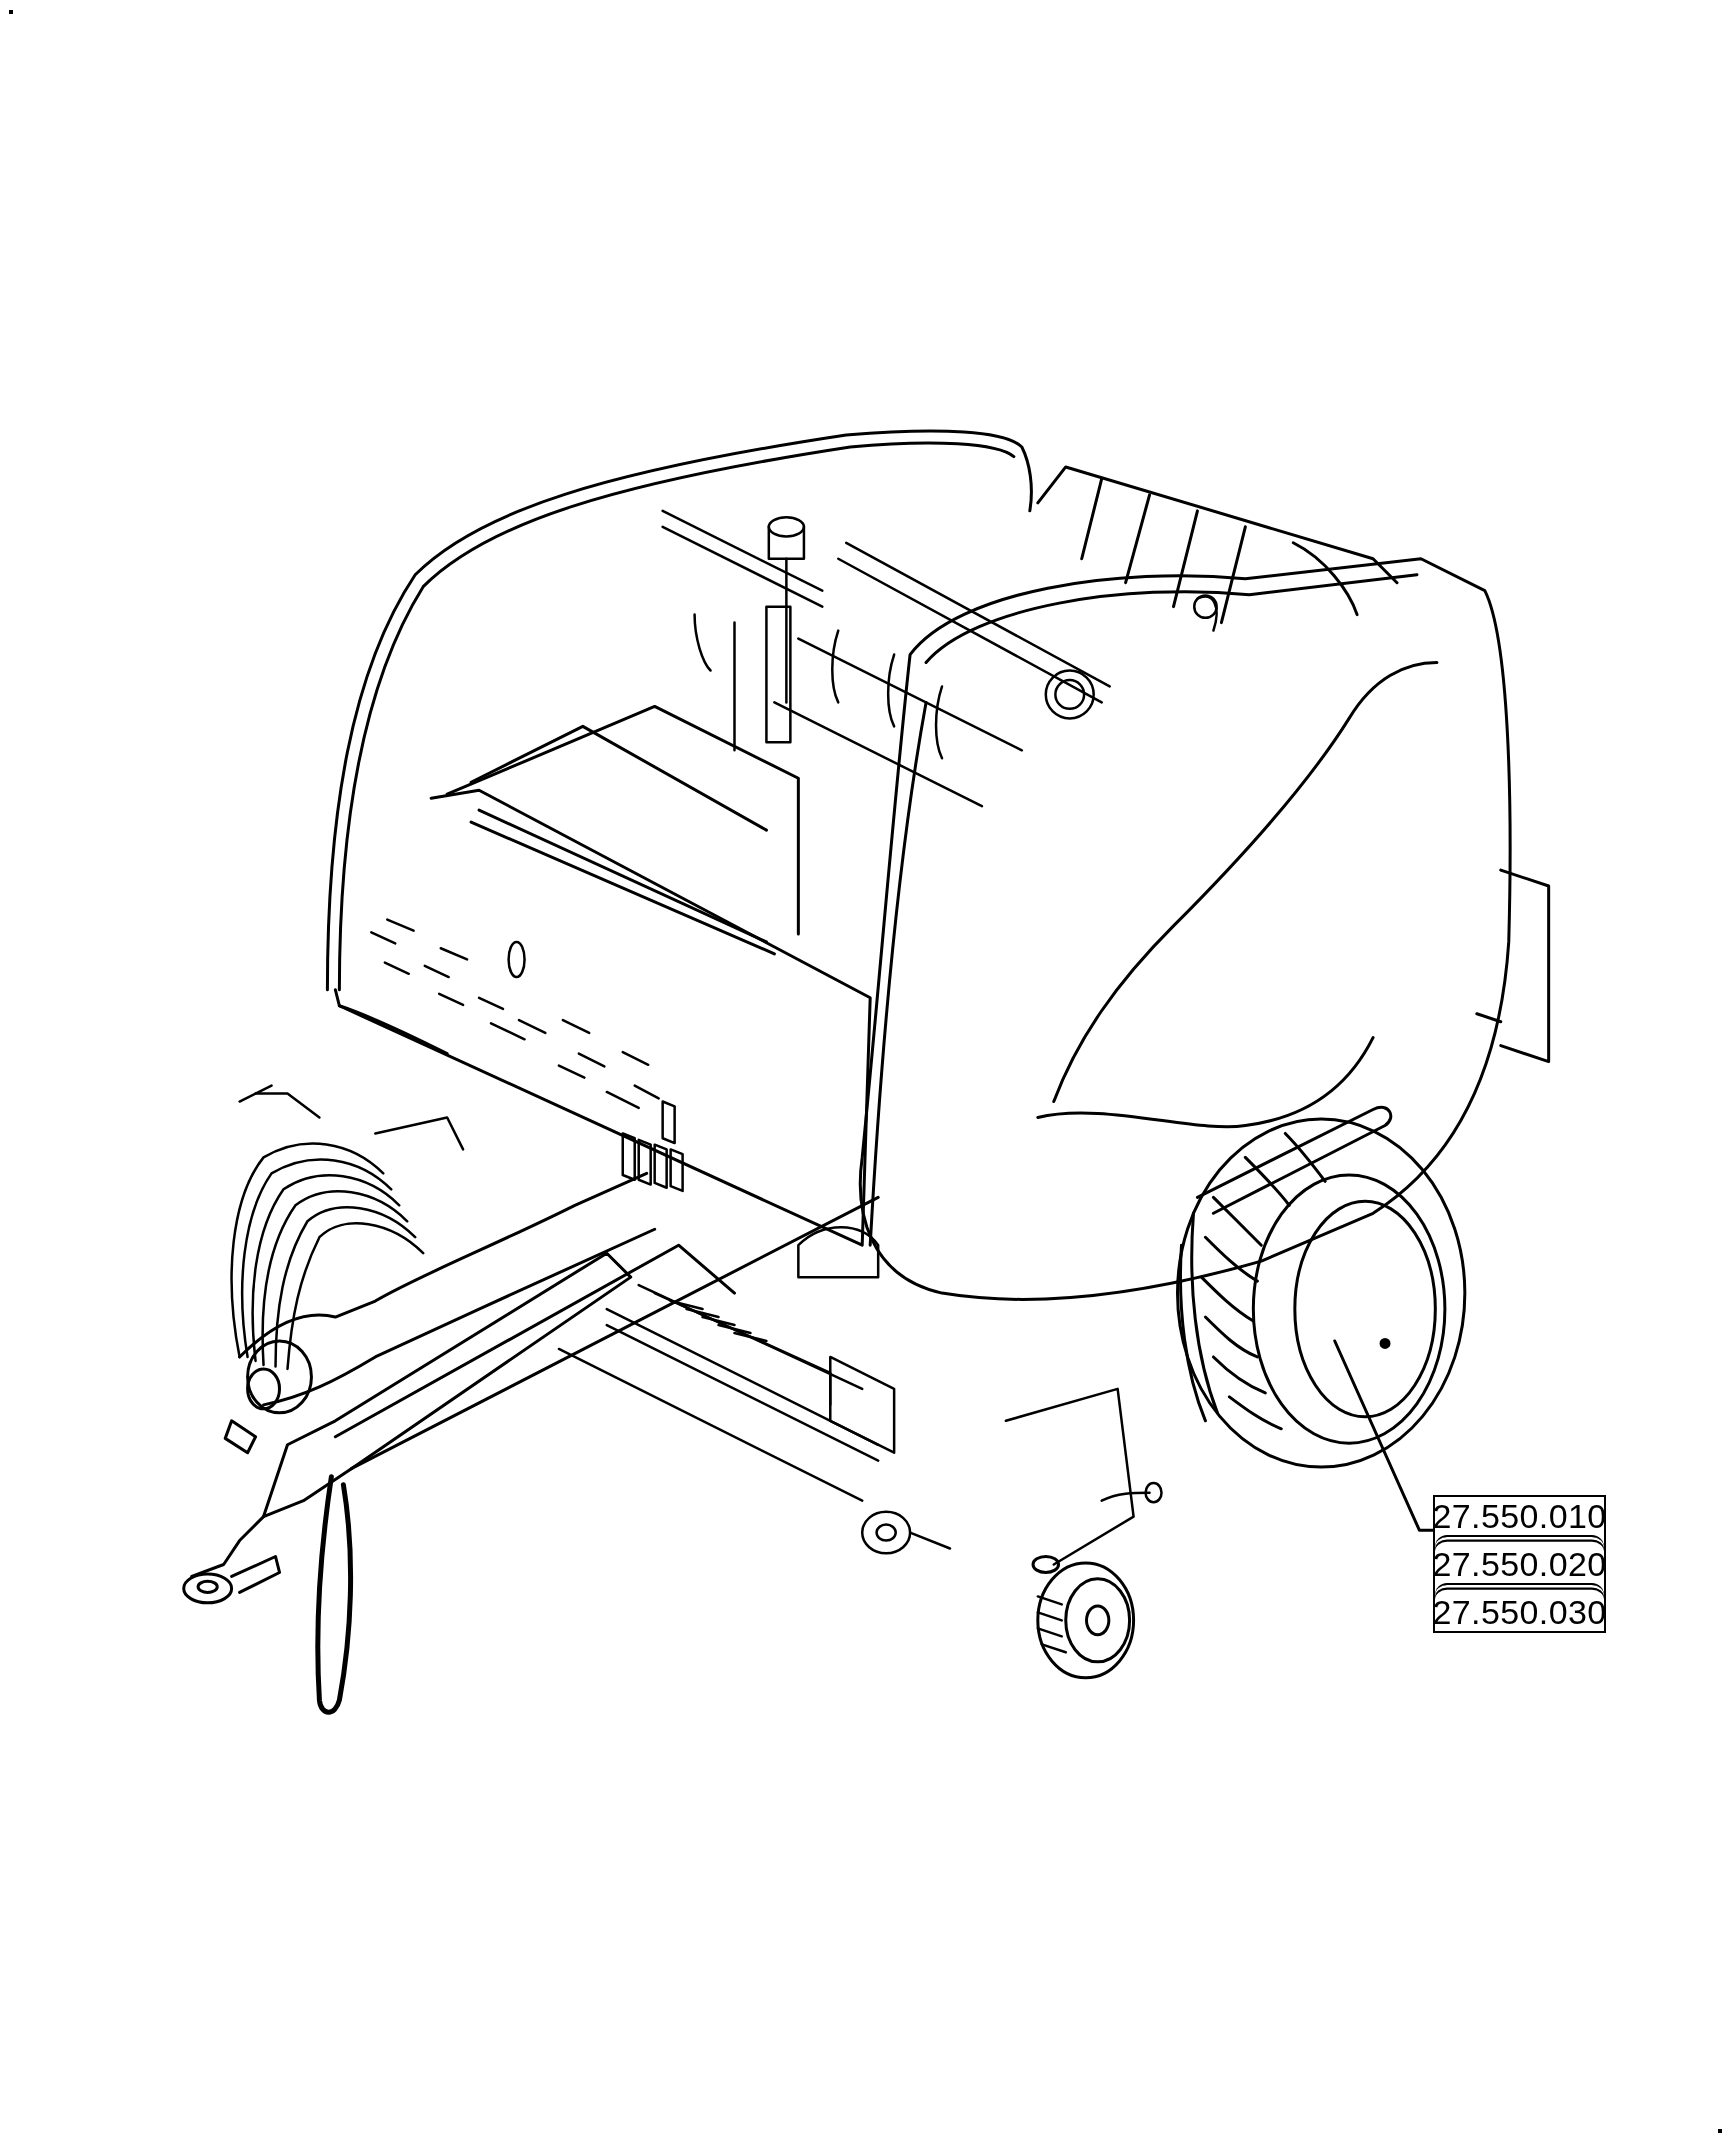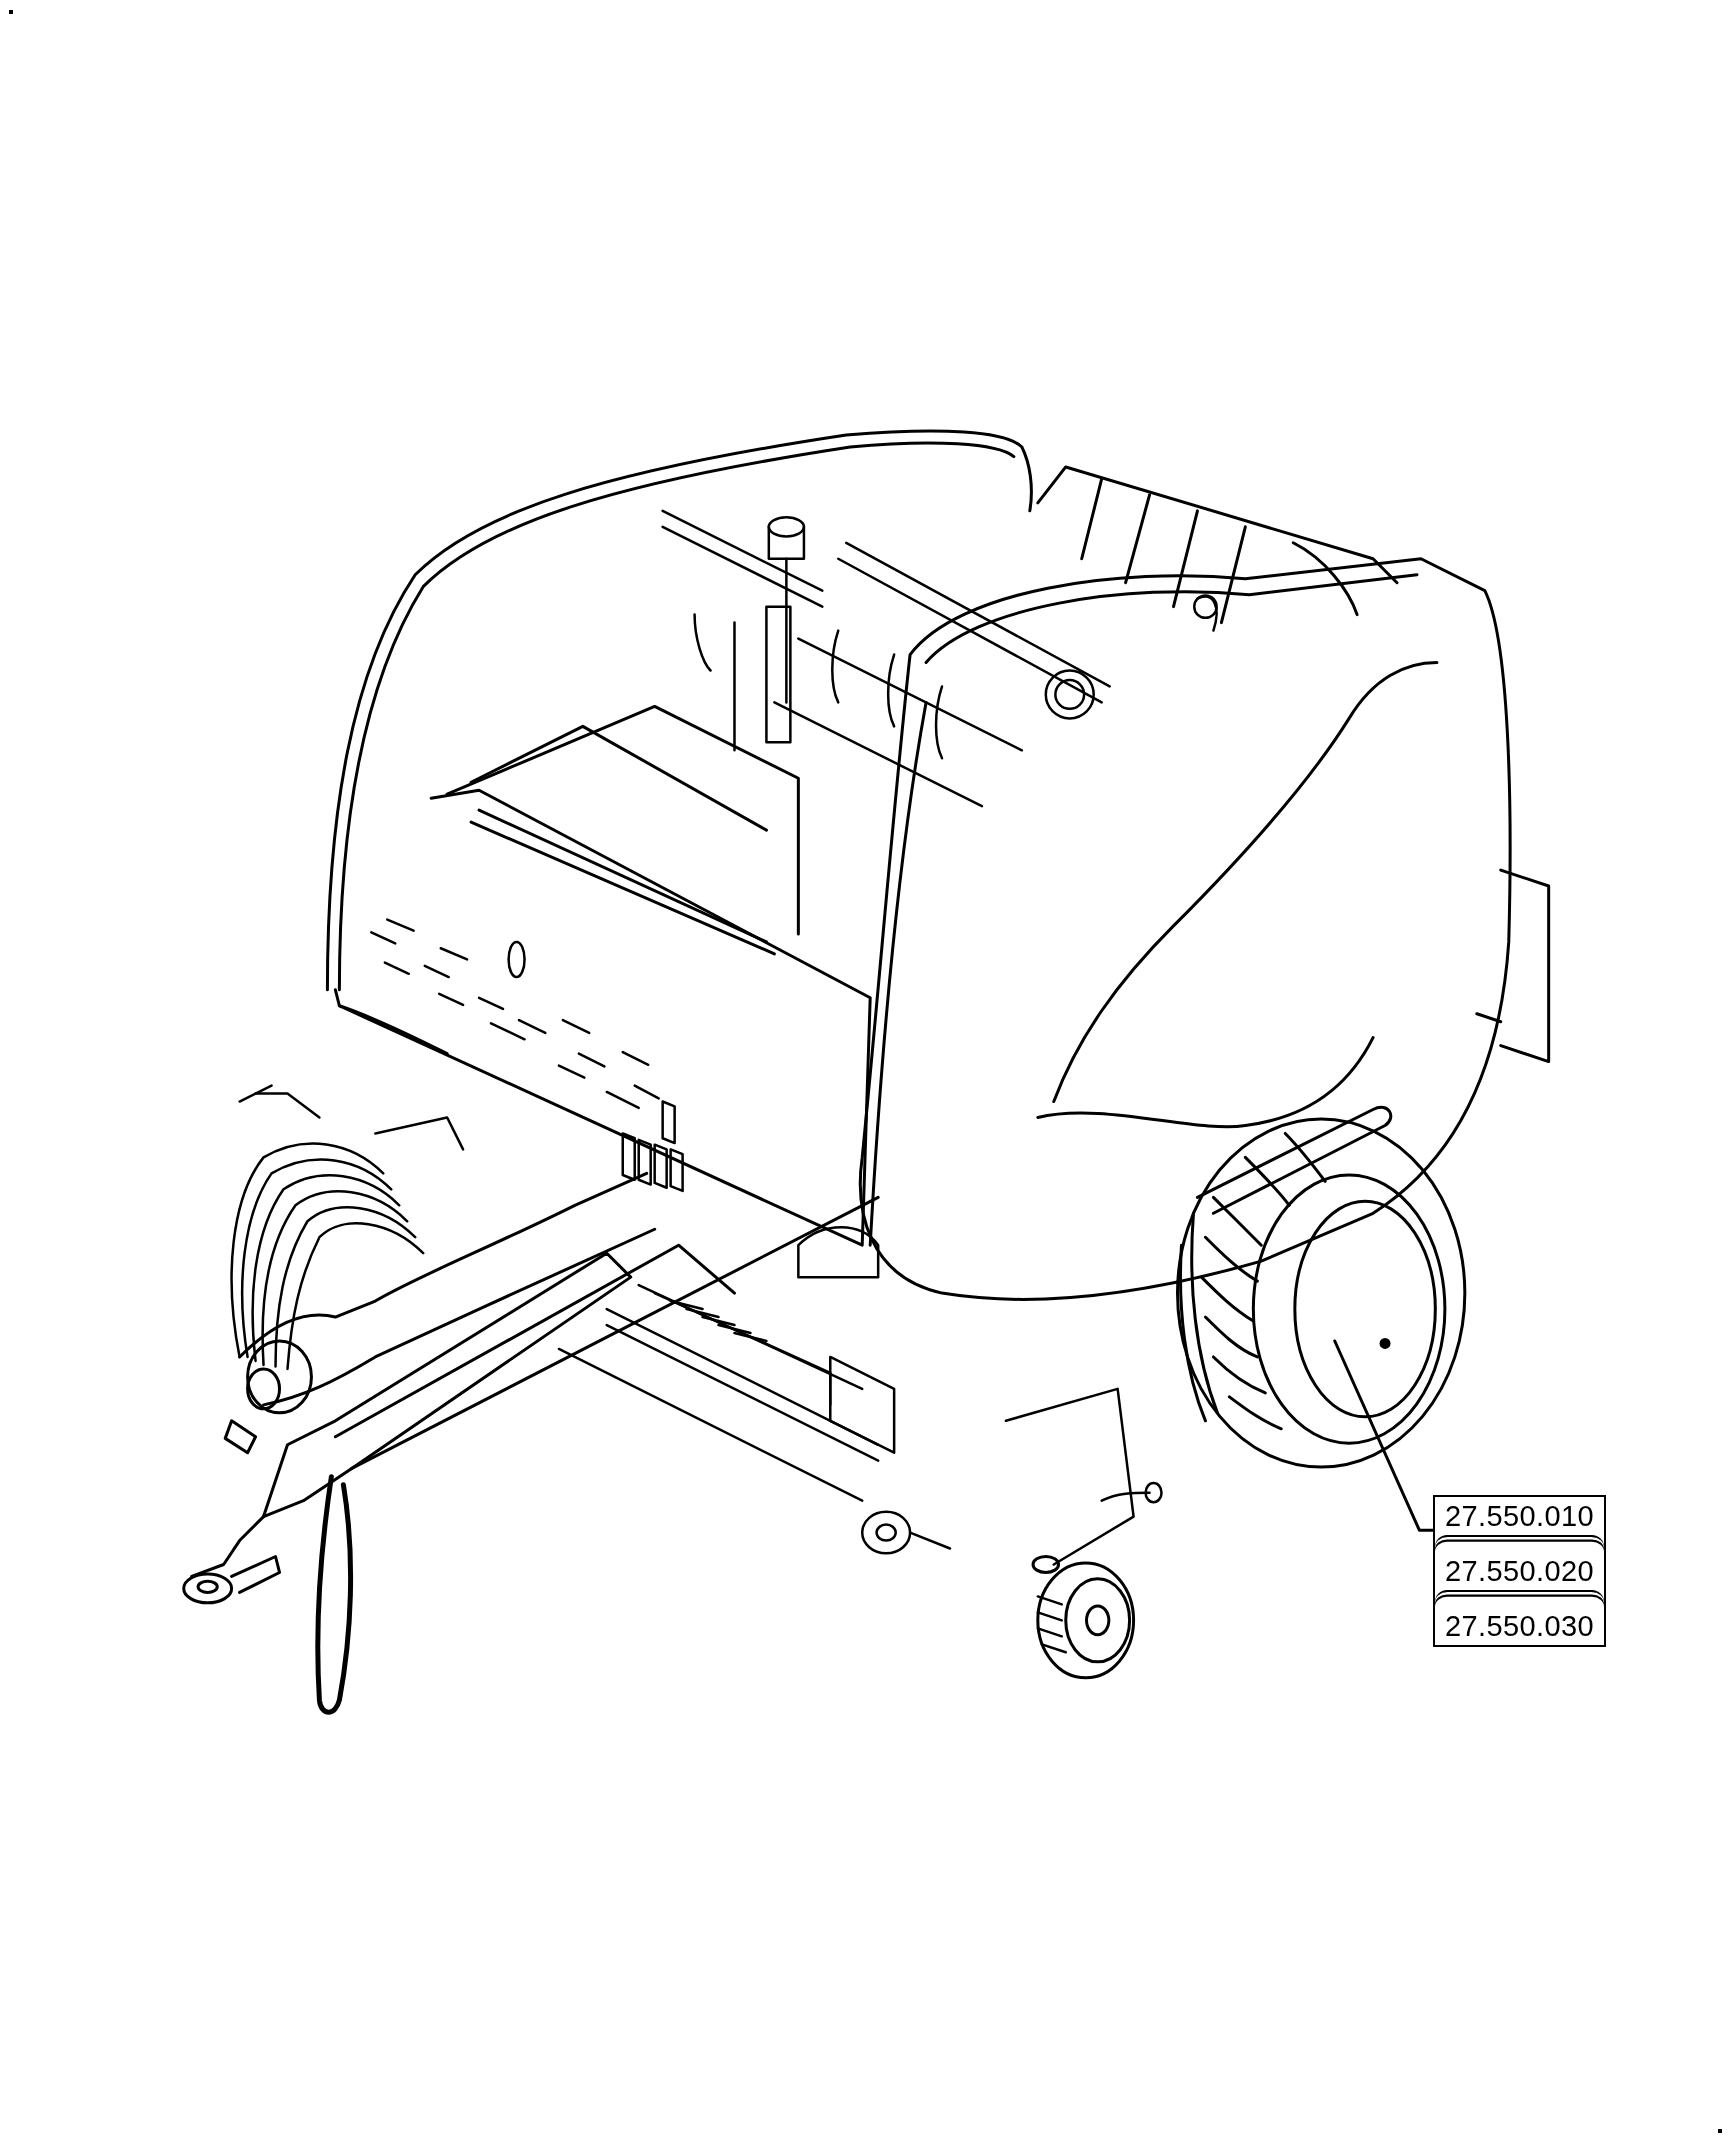--- a/index.html
+++ b/index.html
@@ -4,22 +4,22 @@
 <style>
   html, body { margin: 0; padding: 0; background: #ffffff; }
   body { width: 1730px; height: 2140px; position: relative; overflow: hidden;
          font-family: "Liberation Sans", sans-serif; }
   .reg-mark { position: absolute; width: 4px; height: 4px; background: #000; }
   #drawing { position: absolute; left: 0; top: 0; width: 1730px; height: 2140px; }
   #drawing * { vector-effect: non-scaling-stroke; }
   .callout-table { position: absolute; left: 1433px; top: 1495px; width: 173px;
                    border: 2.4px solid #000; box-sizing: border-box; background: #fff; }
   .callout-row { height: 38px; display: flex; align-items: center; justify-content: center;
-                 font-size: 29px; line-height: 1; color: #000; letter-spacing: 0.4px; }
-  .callout-row + .callout-row { border-top: 2.4px solid #000; box-shadow: inset 0 2.4px 0 #fff, inset 0 4.8px 0 #000; padding-top: 15px; border-radius: 12px; }
+                 font-size: 34px; line-height: 1; color: #000; letter-spacing: 0.4px; }
+  .callout-row + .callout-row { border-top: 2.4px solid #000; box-shadow: inset 0 2.4px 0 #fff, inset 0 4.8px 0 #000; padding-top: 8px; border-radius: 12px; }
 </style>
 </head>
 <body>
 
 <div class="reg-mark" style="left:8.8px;top:9.6px;"></div>
 <div class="reg-mark" style="left:1718px;top:2129px;"></div>
 
 <svg id="drawing" viewBox="0 0 2167 2681" xmlns="http://www.w3.org/2000/svg" fill="none" stroke="#000" stroke-width="3" stroke-linejoin="round" stroke-linecap="round">
 
   <g>

